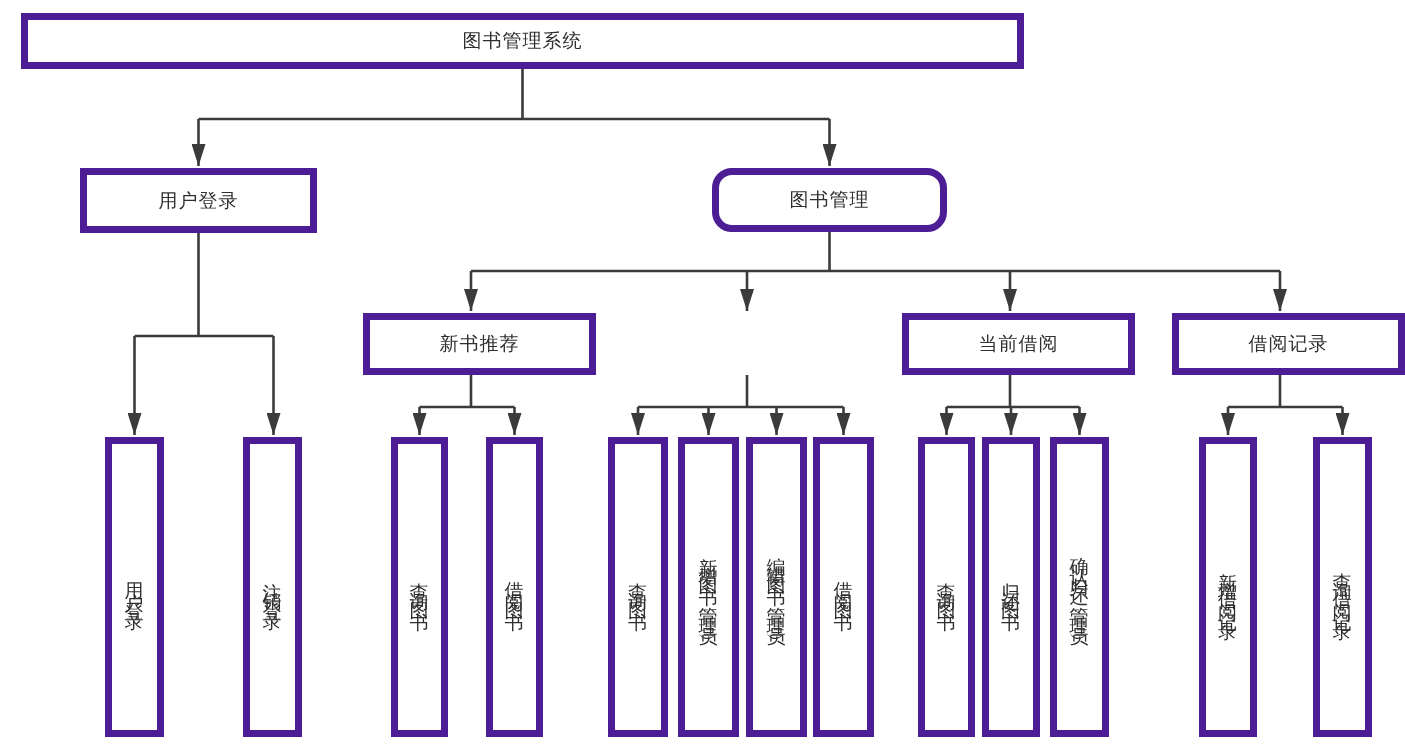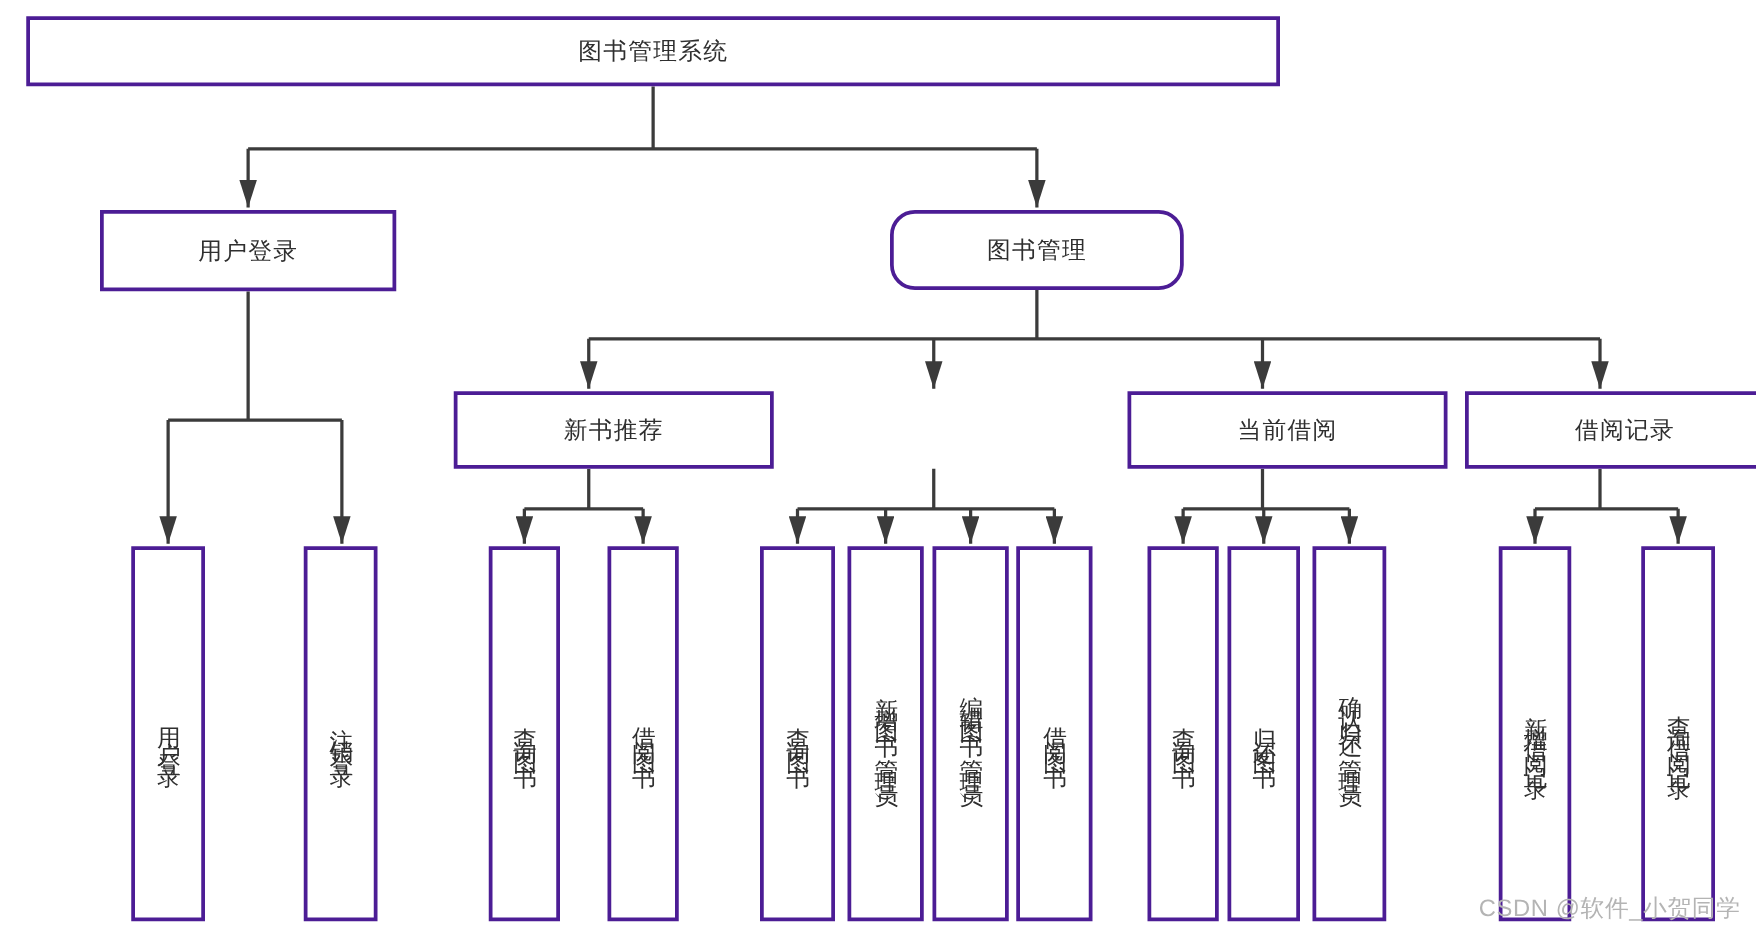--- a/index.html
+++ b/index.html
@@ -20,21 +20,21 @@
   #wires {
     position: absolute;
     left: 0; top: 0;
     width: 1405px; height: 747px;
     z-index: 1;
   }
   .node {
     position: absolute;
     box-sizing: border-box;
     background: #ffffff;
-    border: 3px solid #4c1d95;
+    border: 7px solid #4c1d95;
     color: #2f2f2f;
     display: flex;
     align-items: center;
     justify-content: center;
     z-index: 2;
   }
   .hbox {
     font-size: 19px;
     letter-spacing: 1px;
     white-space: nowrap;
@@ -47,21 +47,21 @@
     line-height: 1;
     top: 437px;
     height: 300px;
   }
   
   .n-root  { left: 21px;  top: 13px;  width: 1003px; height: 56px; }
   
   .n-user  { left: 80px;  top: 168px; width: 237px; height: 65px; }
   .n-book  { left: 712px; top: 168px; width: 235px; height: 64px; border-radius: 20px; }
   
-  .n-l3    { top: 313px; height: 62px; width: 256px; }
+  .n-l3    { top: 313px; height: 62px; width: 233px; }
   .n-nb    { left: 363px; }
   .n-bb    { left: 639px; }
   .n-cb    { left: 902px; }
   .n-bh    { left: 1172px; }
   
   .lf-userlogin { left: 105px;  width: 59px; }
   .lf-logout    { left: 243px;  width: 59px; }
   .lf-nbquery   { left: 391px;  width: 57px; }
   .lf-nbborrow  { left: 486px;  width: 57px; }
   .lf-bbquery   { left: 608px;  width: 60px; }
@@ -149,14 +149,13 @@
   <div class="node leaf lf-bbquery">查询图书</div>
   <div class="node leaf lf-bbadd">新增图书（管理员）</div>
   <div class="node leaf lf-bbedit">编辑图书（管理员）</div>
   <div class="node leaf lf-bbborrow">借阅图书</div>
   <div class="node leaf lf-cbquery">查询图书</div>
   <div class="node leaf lf-cbreturn">归还图书</div>
   <div class="node leaf lf-cbconfirm">确认归还（管理员）</div>
   <div class="node leaf lf-bhadd">新增借阅记录</div>
   <div class="node leaf lf-bhquery">查询借阅记录</div>
 
-  <div id="watermark">CSDN @软件_小贺同学</div>
 </div>
 
 </body></html>

